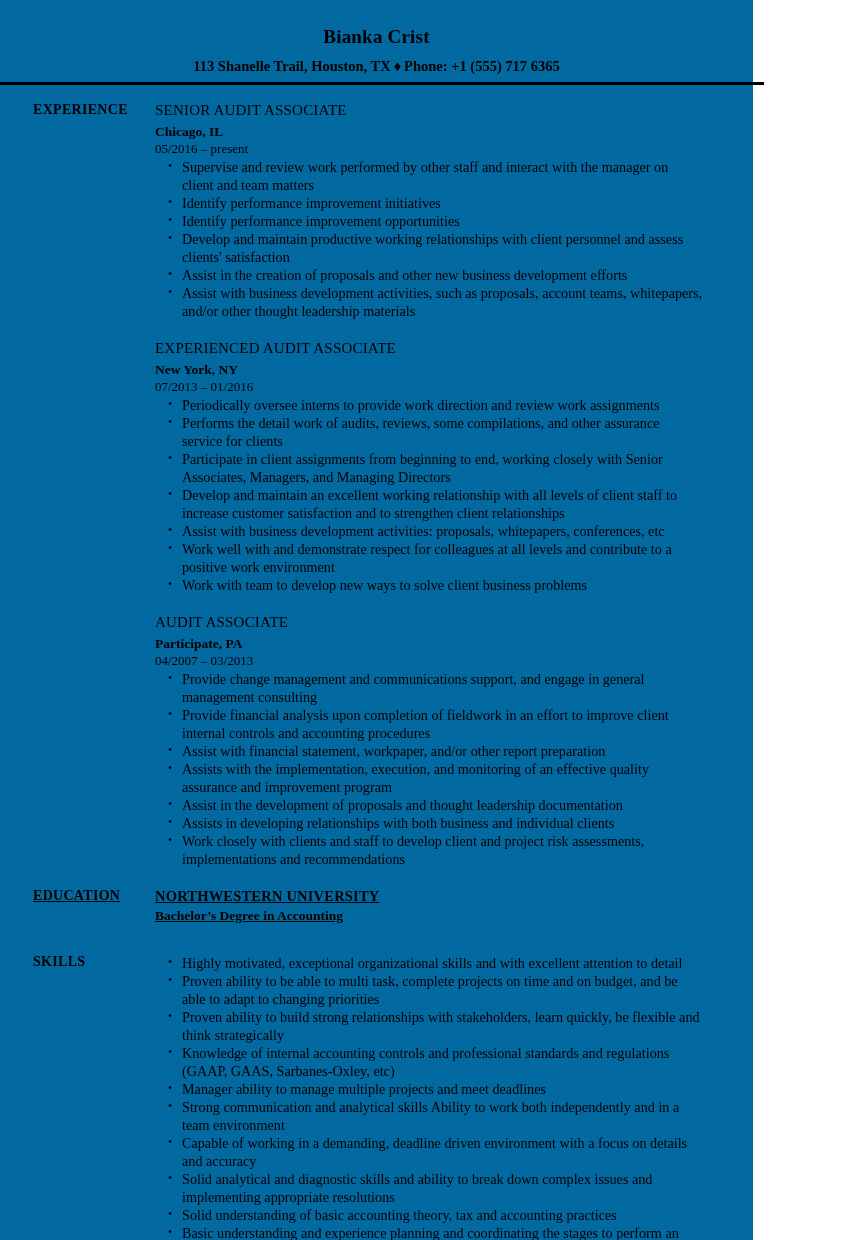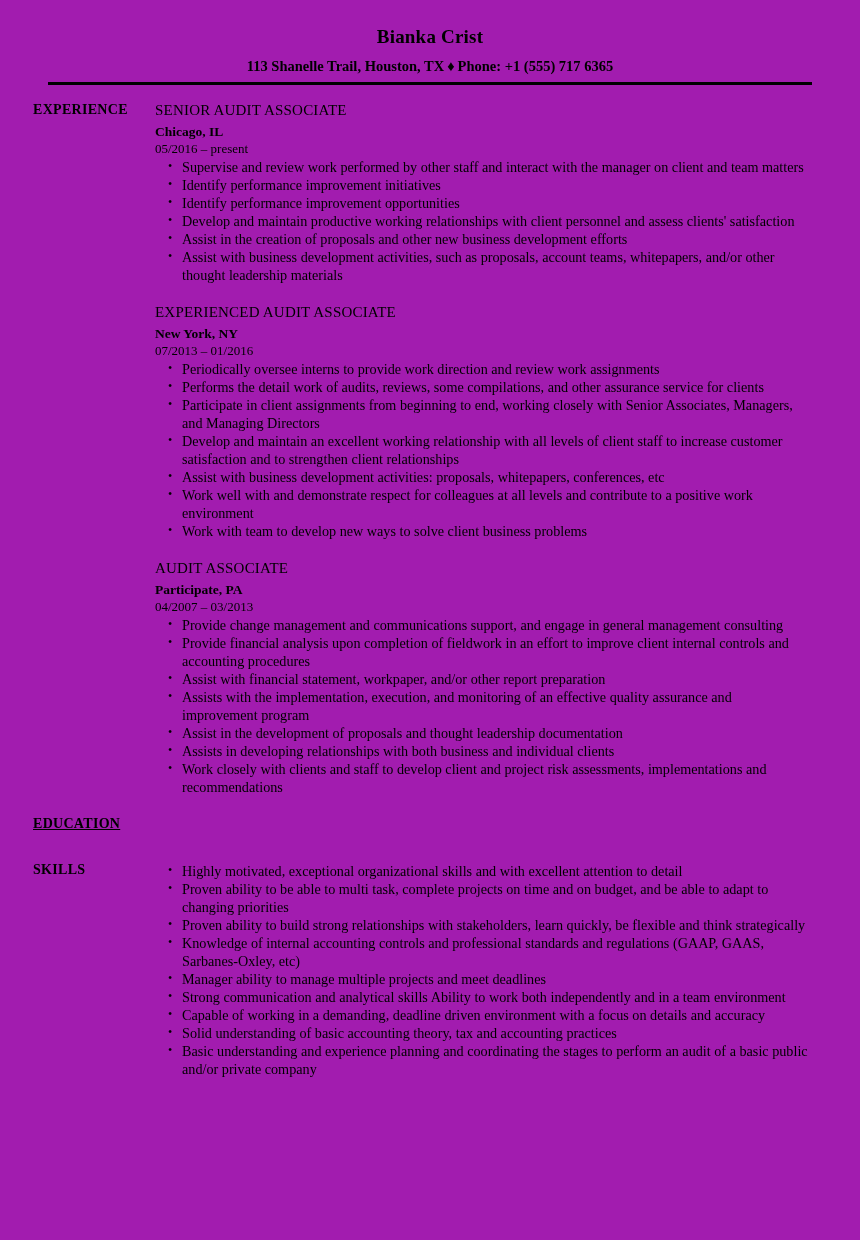--- a/index.html
+++ b/index.html
@@ -9,23 +9,23 @@
   }
   body {
     width: 860px;
     height: 1240px;
     font-family: "Liberation Serif", "DejaVu Serif", serif;
     color: #000000;
     overflow: hidden;
   }
   .page {
     position: relative;
-    width: 860px;
+    width: 753px;
     height: 1240px;
-    background: #a21caf;
+    background: #0369a1;
   }
 
   
   .header {
     padding-top: 26px;
     text-align: center;
   }
   .cand-name {
     font-size: 19px;
     font-weight: bold;
@@ -192,33 +192,38 @@
             <li>Assists in developing relationships with both business and individual clients</li>
             <li>Work closely with clients and staff to develop client and project risk assessments, implementations and recommendations</li>
           </ul>
         </div>
 
       </div>
     </div>
 
     <div class="section section-education">
       <div class="section-label">EDUCATION</div>
+      <div class="section-body">
+        <div class="edu-school">NORTHWESTERN UNIVERSITY</div>
+        <div class="edu-degree">Bachelor’s Degree in Accounting</div>
+      </div>
     </div>
 
     <div class="section section-skills">
       <div class="section-label">SKILLS</div>
       <div class="section-body">
         <ul class="bullets">
           <li>Highly motivated, exceptional organizational skills and with excellent attention to detail</li>
           <li>Proven ability to be able to multi task, complete projects on time and on budget, and be able to adapt to changing priorities</li>
           <li>Proven ability to build strong relationships with stakeholders, learn quickly, be flexible and think strategically</li>
           <li>Knowledge of internal accounting controls and professional standards and regulations (GAAP, GAAS, Sarbanes-Oxley, etc)</li>
           <li>Manager ability to manage multiple projects and meet deadlines</li>
           <li>Strong communication and analytical skills Ability to work both independently and in a team environment</li>
           <li>Capable of working in a demanding, deadline driven environment with a focus on details and accuracy</li>
+          <li>Solid analytical and diagnostic skills and ability to break down complex issues and implementing appropriate resolutions</li>
           <li>Solid understanding of basic accounting theory, tax and accounting practices</li>
           <li>Basic understanding and experience planning and coordinating the stages to perform an audit of a basic public and/or private company</li>
         </ul>
       </div>
     </div>
 
   </div>
 </div>
 
 </body></html>

